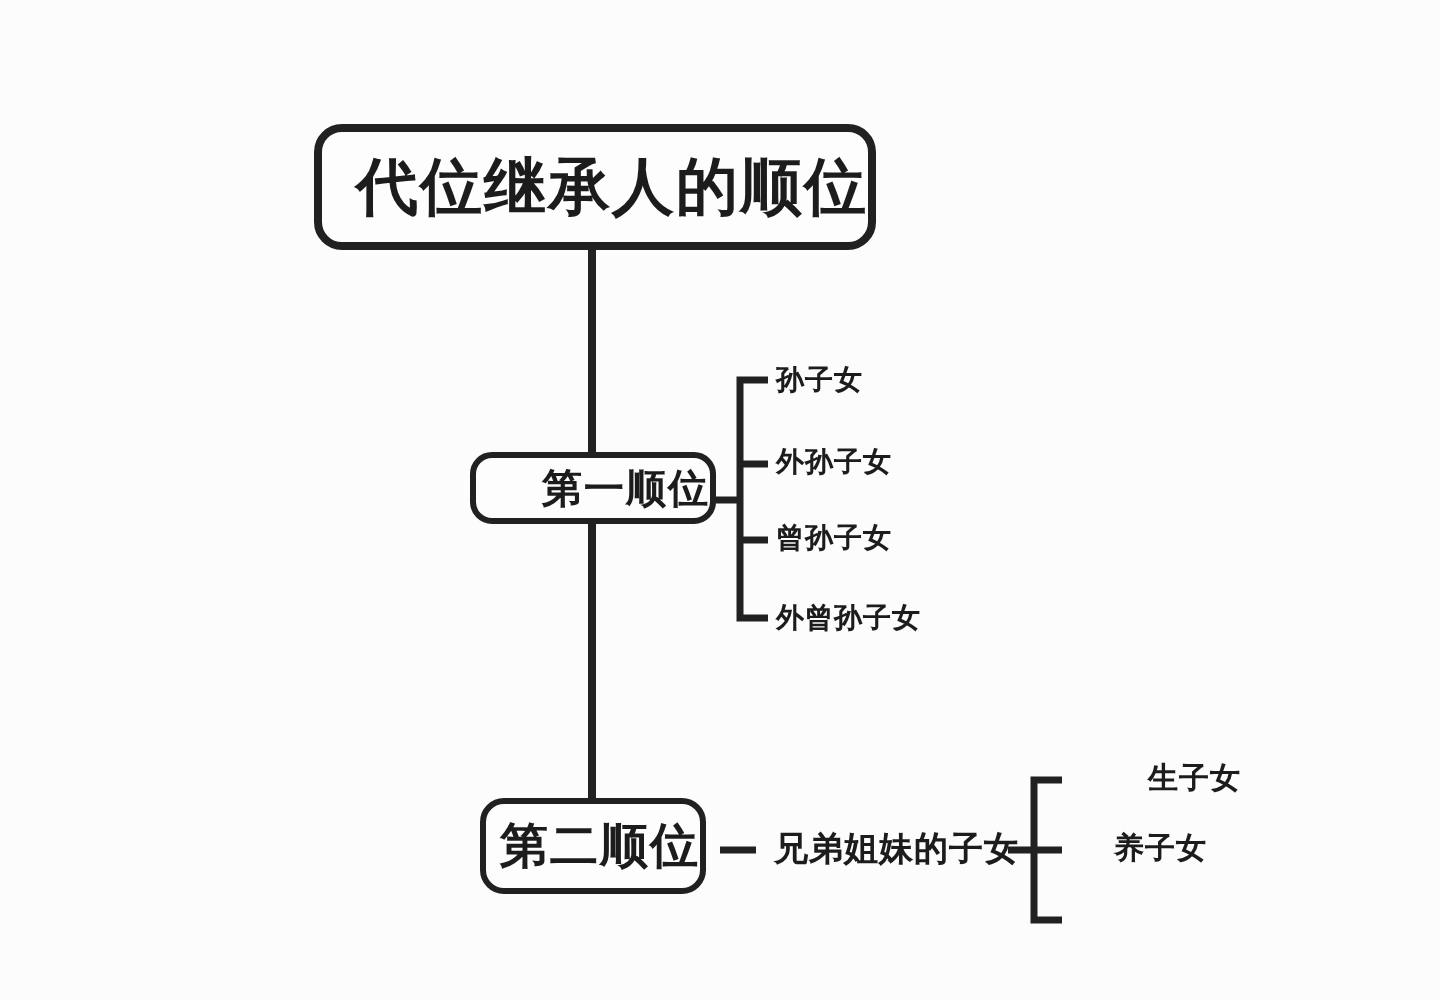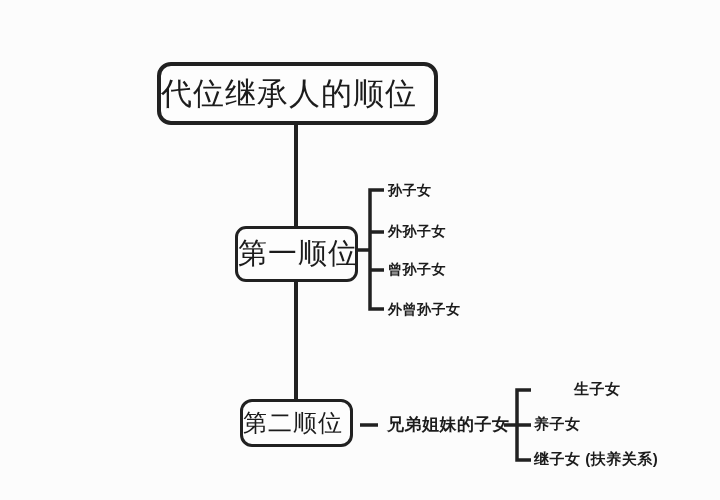--- a/index.html
+++ b/index.html
@@ -33,38 +33,38 @@
     stroke-linejoin: miter;
   }
   .lines .trunk { stroke-width: 4px; }
   .lines .bracket { stroke-width: 3.5px; }
   .node {
     position: absolute;
     background: var(--box-fill);
     border: 4px solid var(--line);
     display: flex;
     align-items: center;
-    justify-content: flex-start;
-    font-weight: normal;
+    justify-content: flex-end;
+    font-weight: bold;
     color: var(--text);
     white-space: nowrap;
   }
   .title-node {
     left: 157px; top: 62px;
     width: 281px; height: 63px;
     border-radius: 14px;
     font-size: 31px;
     letter-spacing: 1px;
   }
   .first-node {
     left: 235px; top: 226px;
-    width: 123px; height: 56px;
+    width: 123px; height: 36px;
     border-width: 3.5px;
     border-radius: 11px;
-    font-size: 29px;
+    font-size: 20px;
     letter-spacing: 1px;
   }
   .second-node {
     left: 240px; top: 399px;
     width: 113px; height: 48px;
     border-width: 3.5px;
     border-radius: 12px;
     font-size: 24px;
     letter-spacing: 1px;
   }
@@ -76,21 +76,21 @@
     white-space: nowrap;
   }
   .b1 { left: 388px; font-size: 14px; letter-spacing: 0.5px; }
   .b1-0 { top: 191px; }
   .b1-1 { top: 232px; }
   .b1-2 { top: 270px; }
   .b1-3 { top: 310px; }
   .link-label { left: 387px; top: 425px; font-size: 17px; letter-spacing: 0.5px; }
   .b2 { left: 534px; font-size: 15px; letter-spacing: 0.5px; }
   .b2-0 { top: 390px; margin-left: 40px; }
-  .b2-1 { top: 425px; }
+  .b2-1 { top: 425px; margin-left: 23px; }
   .b2-2 { top: 460px; }
 </style>
 </head>
 <body>
 
 <div class="canvas">
 
   <svg class="lines" viewBox="0 0 720 500" xmlns="http://www.w3.org/2000/svg">
 
     <path class="trunk" d="M296 124 V400"></path>
@@ -114,15 +114,14 @@
 
   <div class="leaf b1 b1-0">孙子女</div>
   <div class="leaf b1 b1-2">曾孙子女</div>
   <div class="leaf b1 b1-1">外孙子女</div>
   <div class="leaf link-label">兄弟姐妹的子女</div>
 
   <div class="leaf b1 b1-3">外曾孙子女</div>
 
   <div class="leaf b2 b2-0">生子女</div>
   <div class="leaf b2 b2-1">养子女</div>
-  <div class="leaf b2 b2-2">继子女 (扶养关系)</div>
 
 </div>
 
 </body></html>

